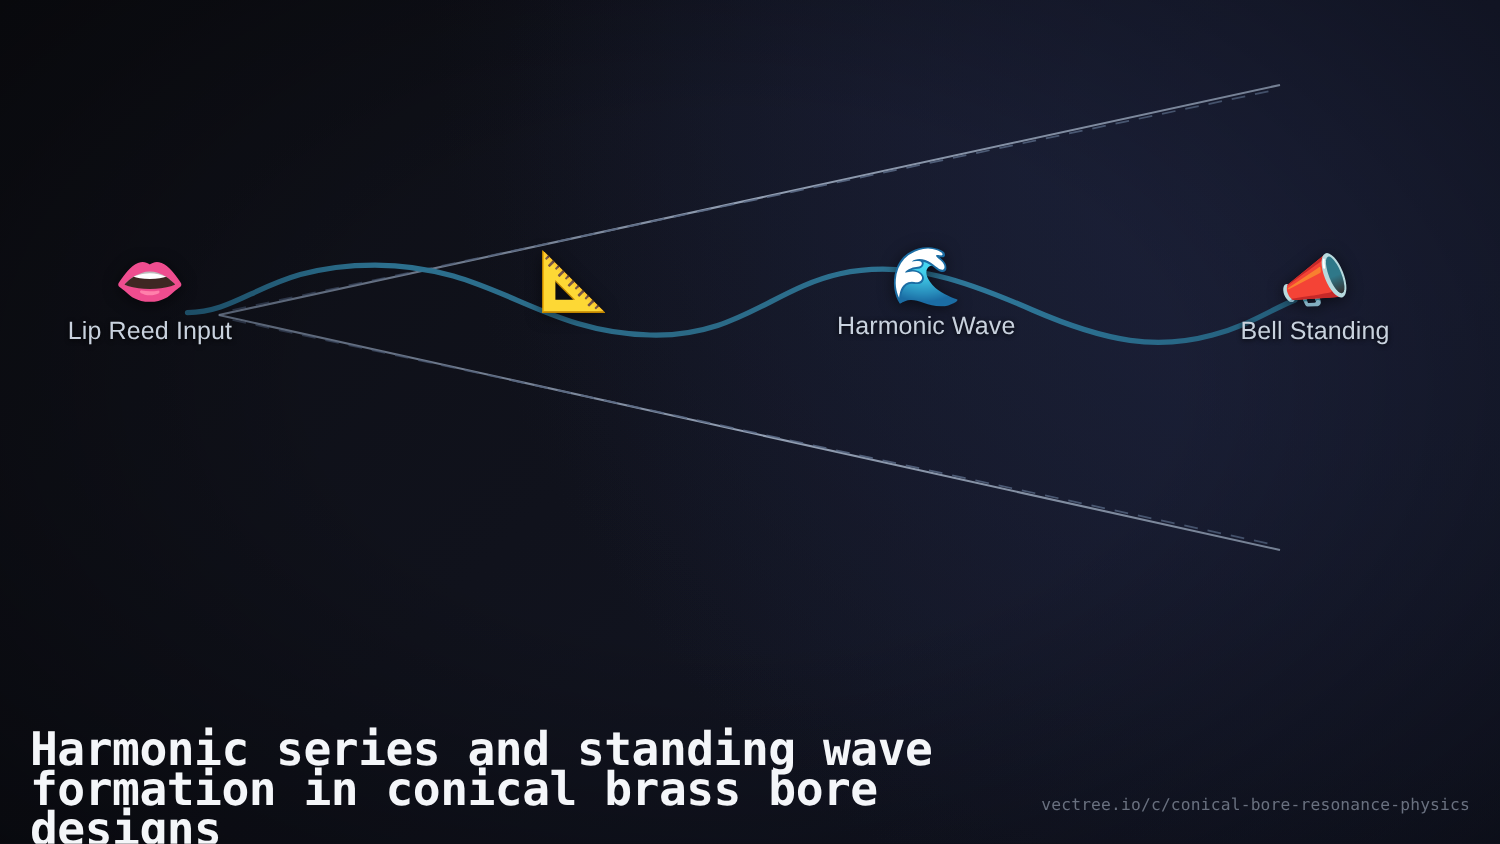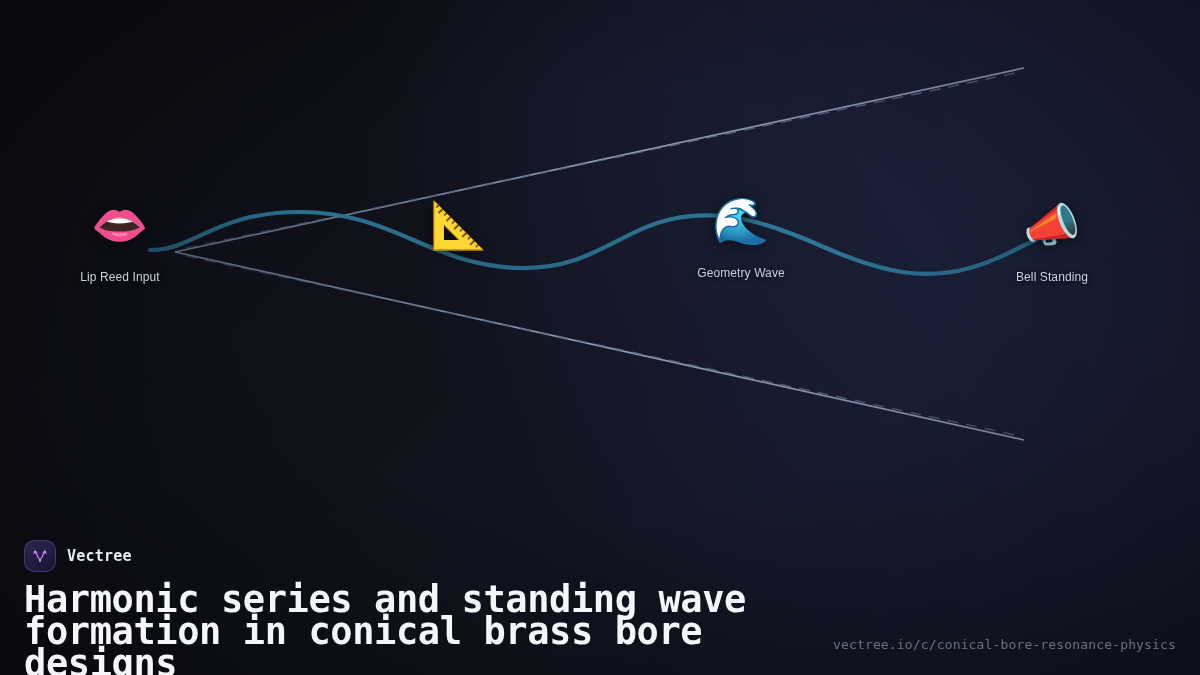--- a/index.html
+++ b/index.html
@@ -27,22 +27,22 @@
   #diagram-stage{ position:absolute; inset:0; }
   #diagram-svg{ position:absolute; top:0; left:0; }
 
   .node{ position:absolute; text-align:center; width:200px; }
   .node-icon{
     font-size:46px; line-height:54px; height:56px;
     display:block;
     filter:drop-shadow(0 2px 6px rgba(0,0,0,.55));
   }
   .node-label{
-    display:block; margin-top:16px;
-    font-size:12px; color:#c9d2de; letter-spacing:.1px;
+    display:block; margin-top:0;
+    font-size:20px; color:#c9d2de; letter-spacing:.1px;
     text-shadow:0 1px 4px rgba(0,0,0,.85);
     white-space:nowrap;
   }
 
   
   #footer{ position:absolute; left:0; right:0; bottom:0; height:175px; }
   #brand-row{
     position:absolute; left:24px; top:40px;
     display:flex; align-items:center; gap:11px;
   }
@@ -132,47 +132,28 @@
     <span class="node-icon">👄</span>
     <span class="node-label">Lip Reed Input</span>
   </div>
 
   <div class="node" style="left:359px; top:198px;">
     <span class="node-icon">📐</span>
   </div>
 
   <div class="node" style="left:641px; top:194px;">
     <span class="node-icon">🌊</span>
-    <span class="node-label">Geometry Wave</span>
+    <span class="node-label">Harmonic Wave</span>
   </div>
 
   <div class="node" style="left:952px; top:198px;">
     <span class="node-icon">📣</span>
     <span class="node-label">Bell Standing</span>
   </div>
 </div>
 
 <div id="footer">
 
-  <div id="brand-row">
-    <div id="brand-logo">
-      <svg width="20" height="20" viewBox="0 0 24 24" aria-hidden="true">
-        <g stroke="#c77bf5" stroke-width="1.6" fill="none" stroke-linecap="round">
-          <path d="M6.2 6.6 L12 17.6 L17.8 6.6"></path>
-          <path d="M6.2 6.6 L4.6 9.0"></path>
-          <path d="M6.2 6.6 L8.3 8.6"></path>
-          <path d="M17.8 6.6 L19.4 9.0"></path>
-          <path d="M17.8 6.6 L15.7 8.6"></path>
-        </g>
-        <g fill="#e39bff">
-          <circle cx="6.2" cy="6.6" r="1.25"></circle>
-          <circle cx="17.8" cy="6.6" r="1.25"></circle>
-          <circle cx="12" cy="17.6" r="1.15"></circle>
-        </g>
-      </svg>
-    </div>
-    <span id="brand-name">Vectree</span>
-  </div>
 
   <h1 id="headline">Harmonic series and standing wave formation in conical brass bore designs</h1>
 
   <span id="footer-url">vectree.io/c/conical-bore-resonance-physics</span>
 </div>
 
 </body></html>

